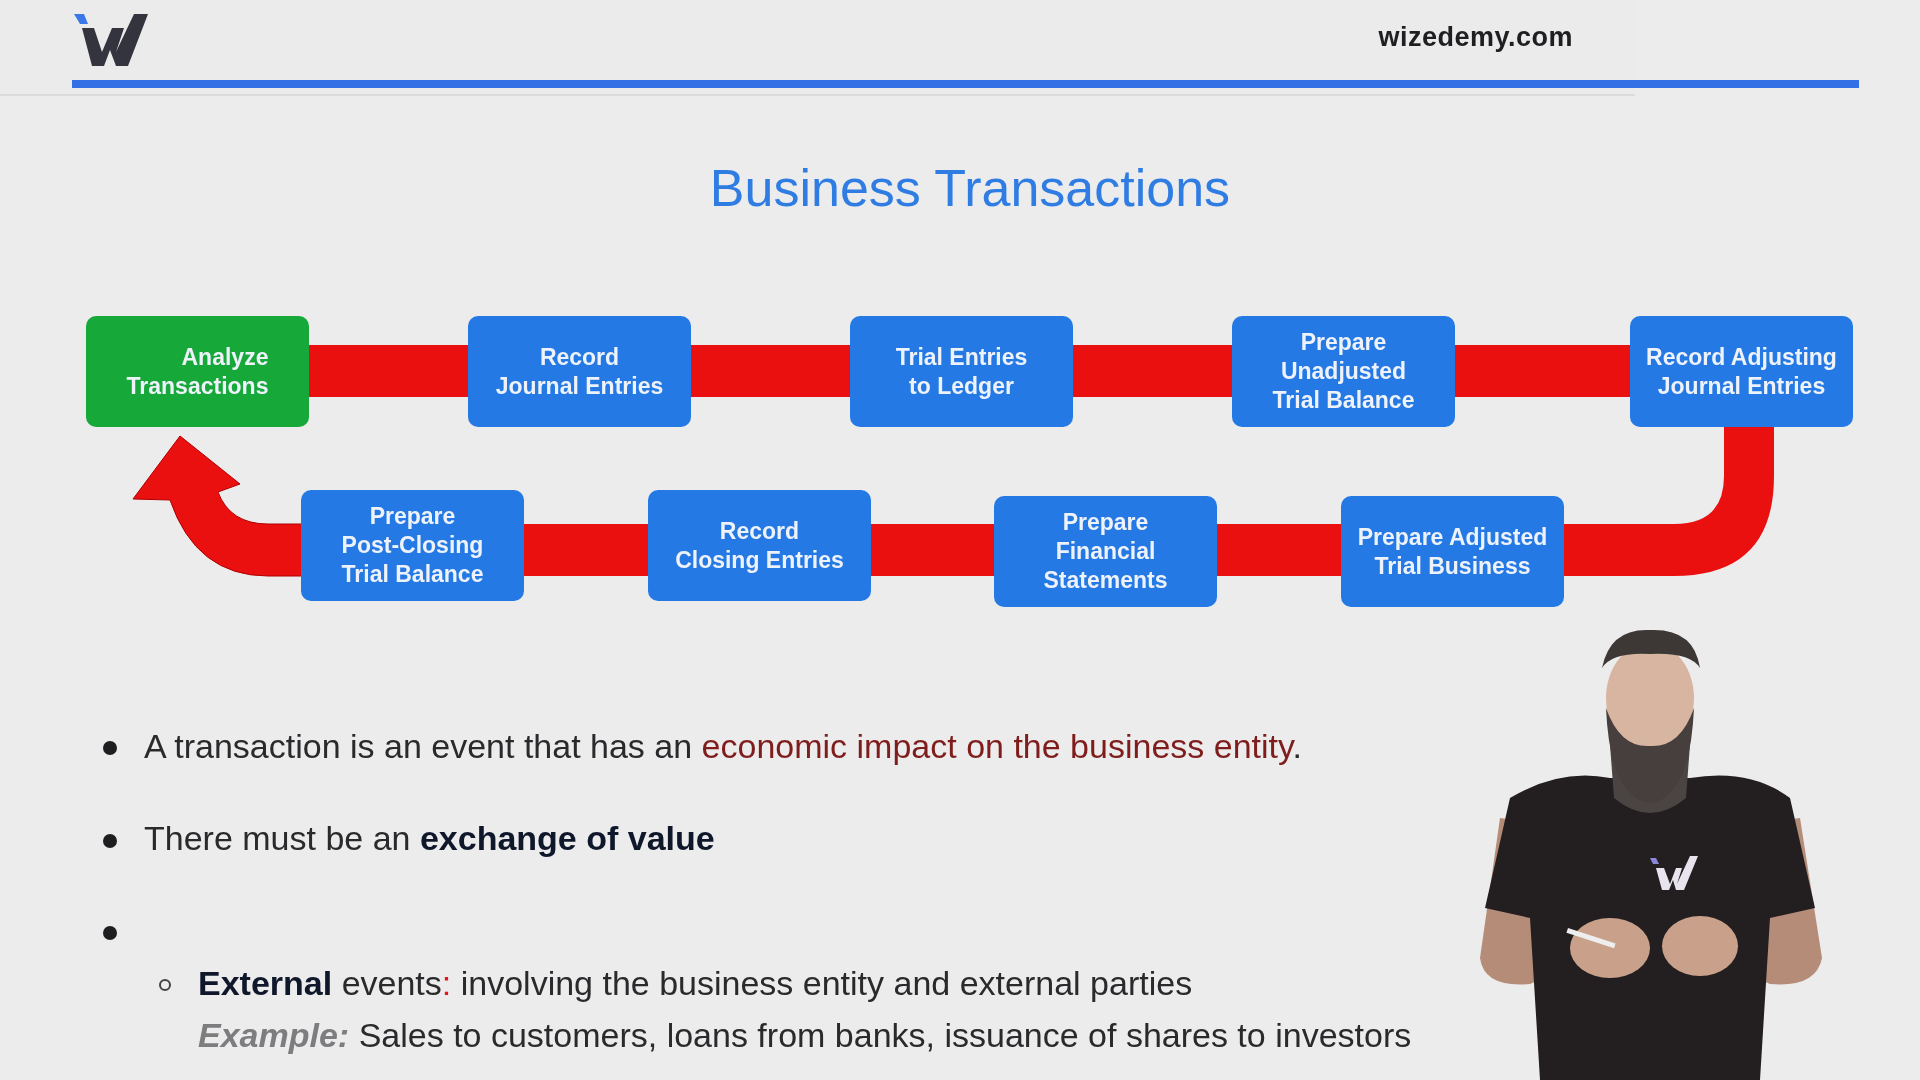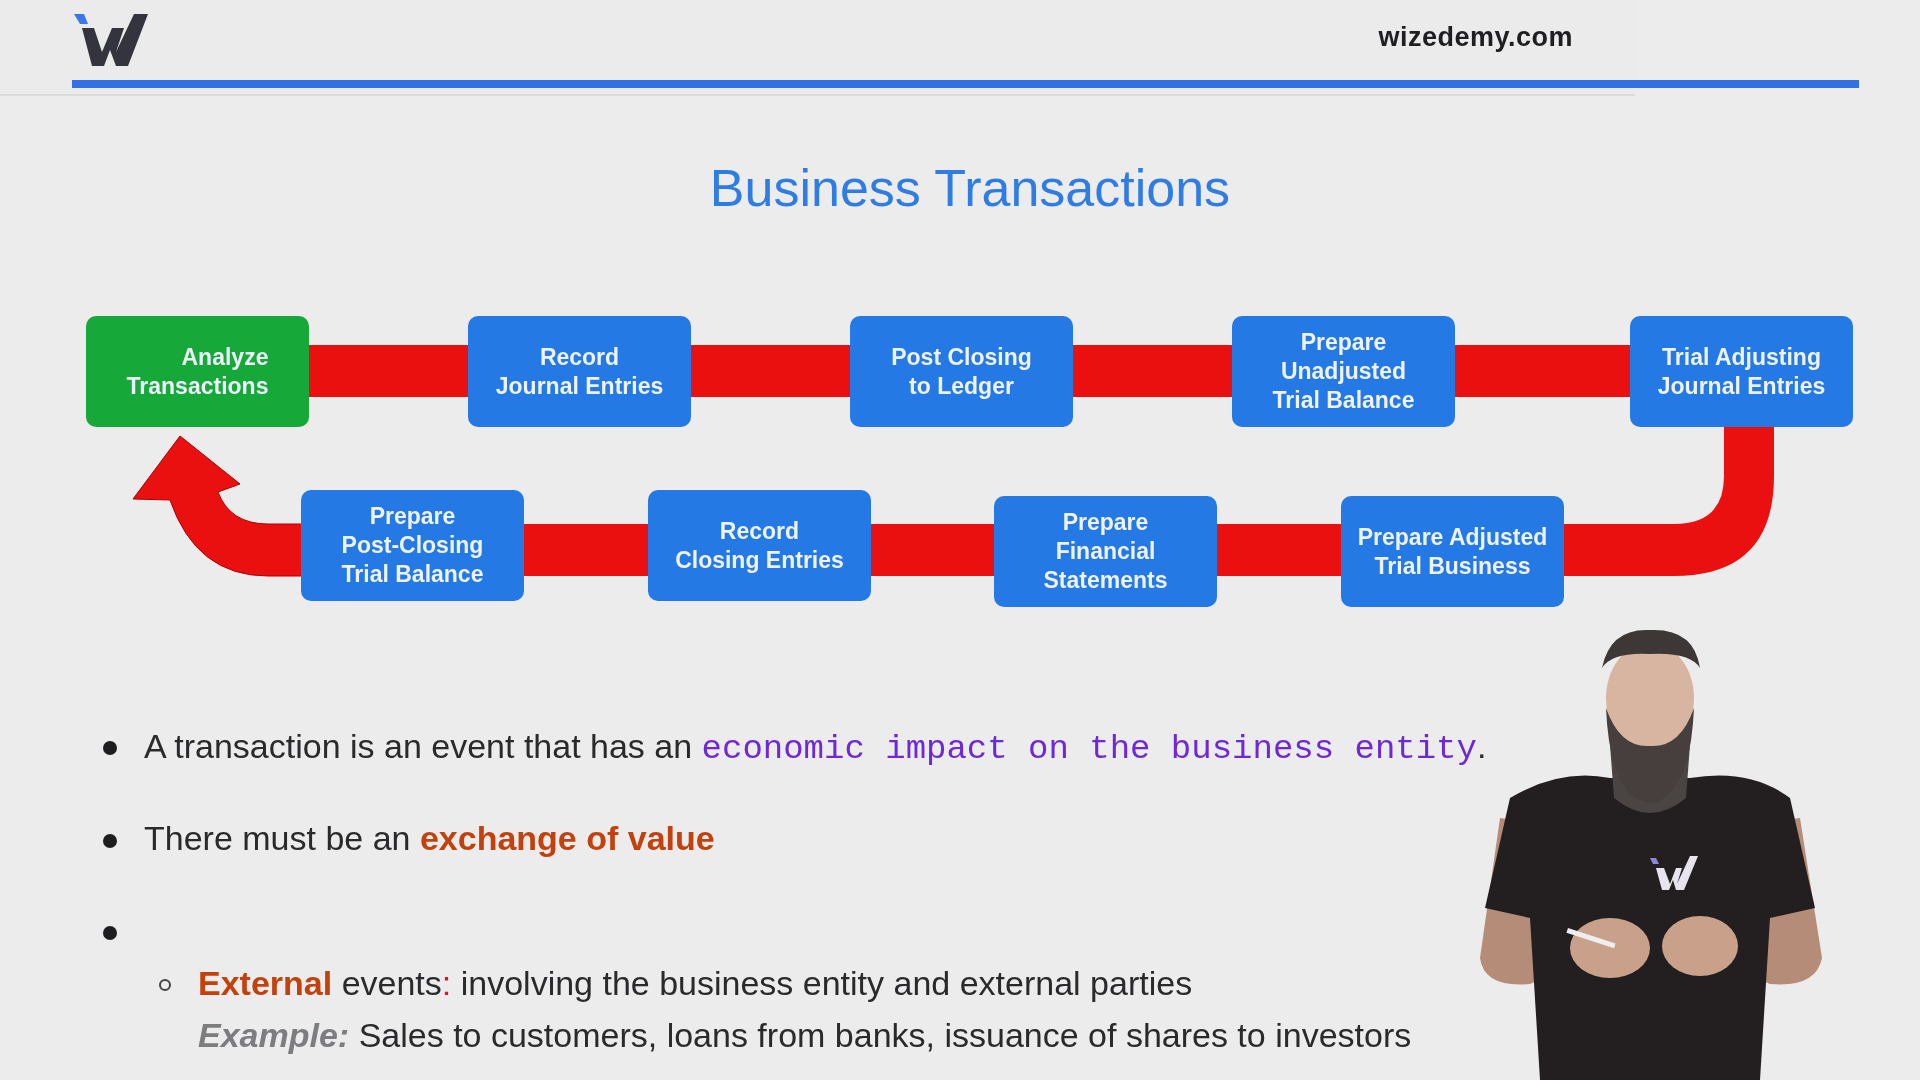--- a/index.html
+++ b/index.html
@@ -18,22 +18,22 @@
     position:absolute; width:223px; height:111px; border-radius:10px;
     background:#2479e4; color:#eef2fa; display:flex; align-items:center; justify-content:center;
     text-align:center; font-weight:bold; font-size:23px; line-height:29px;
     box-sizing:border-box; padding:0 4px; white-space:pre-line;
   }
   .box.green { background:#17a83a;text-align:right; }
   .bullets { position:absolute; left:0; top:0; width:1920px; height:1080px; }
   .line { position:absolute; left:144px; font-size:34px; color:#2a2a2c; white-space:nowrap; }
   .dot { position:absolute; left:103px; width:14px; height:14px; border-radius:50%; background:#1e1e20; }
   .ring { position:absolute; left:159px; width:12px; height:12px; border-radius:50%; border:2px solid #444; box-sizing:border-box; }
-  .purple { color:#6d28d9;font-family:Liberation Mono, monospace; }
-  .b { font-weight:bold; color:#c2410c; }
+  .purple { color:#7f1d1d; }
+  .b { font-weight:bold; color:#0f172a; }
   .redc { color:#e5141a; }
   .ex { font-style:italic; color:#7d7d80; font-weight:bold; }
   .presenter { position:absolute; left:1470px; top:628px; width:360px; height:452px; }
 </style>
 </head>
 <body>
 
 <div class="header">
   <svg class="logo" viewBox="0 0 80 54">
     <polygon points="2,0 12,0 16,10 8,10" fill="#3a78e8"></polygon>
@@ -54,26 +54,26 @@
 
     <rect x="510" y="524" width="1060" height="52" fill="#ea1010"></rect>
 
     <path d="M310,524 L310,576 L268,576 Q196,576 170,500 L133,499 L180,436 L240,484 L218,492 Q230,524 268,524 Z" fill="#ea1010" stroke="#b00000" stroke-width="1"></path>
   </svg>
 
   <div class="box green" style="left:86px;top:316px">Analyze
 Transactions</div>
   <div class="box" style="left:468px;top:316px">Record
 Journal Entries</div>
-  <div class="box" style="left:850px;top:316px">Post Closing
+  <div class="box" style="left:850px;top:316px">Trial Entries
 to Ledger</div>
   <div class="box" style="left:1232px;top:316px">Prepare
 Unadjusted
 Trial Balance</div>
-  <div class="box" style="left:1630px;top:316px">Trial Adjusting
+  <div class="box" style="left:1630px;top:316px">Record Adjusting
 Journal Entries</div>
   <div class="box" style="left:1341px;top:496px">Prepare Adjusted
 Trial Business</div>
   <div class="box" style="left:994px;top:496px">Prepare
 Financial
 Statements</div>
   <div class="box" style="left:648px;top:490px">Record
 Closing Entries</div>
   <div class="box" style="left:301px;top:490px">Prepare
 Post-Closing

